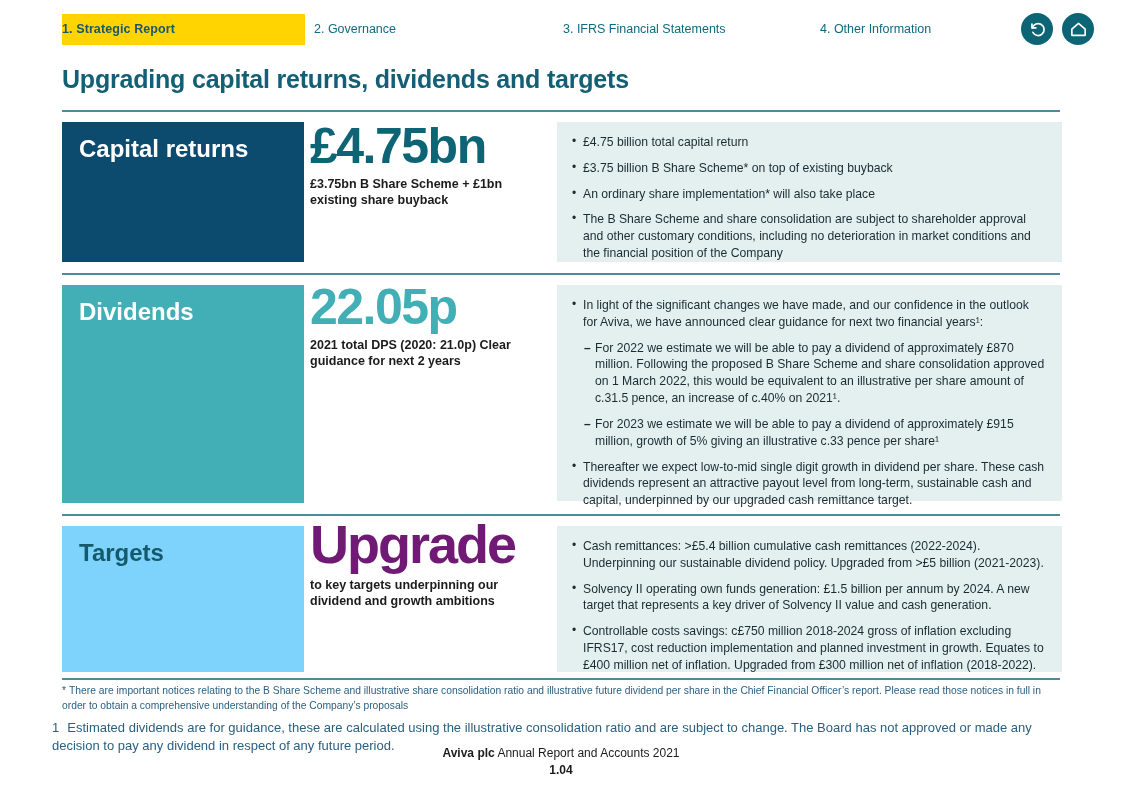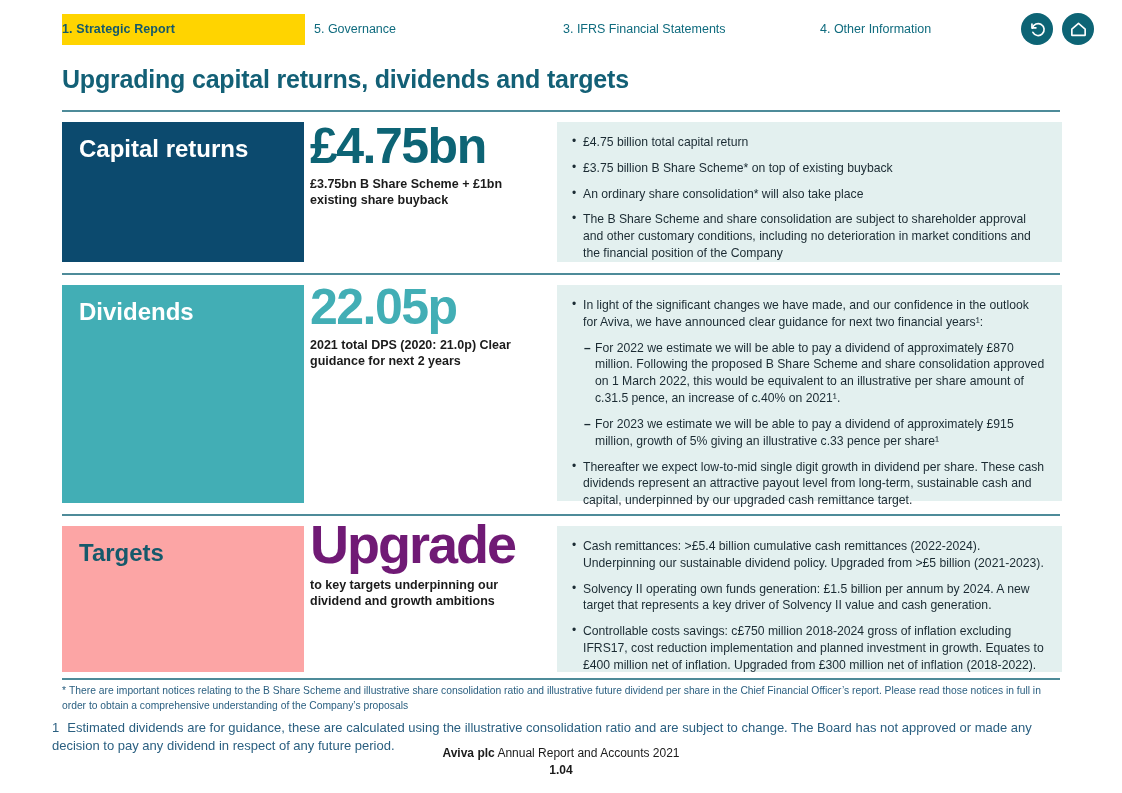--- a/index.html
+++ b/index.html
@@ -95,21 +95,21 @@
     left: 62px;
     width: 242px;
     box-sizing: border-box;
     padding: 13px 0 0 17px;
     font-size: 24px;
     font-weight: bold;
     line-height: 1.18;
   }
   .label-box.capital  { background: #0c4a6e; color: #ffffff; }
   .label-box.dividends{ background: #42aeb5; color: #ffffff; }
-  .label-box.targets  { background: #fca5a5; color: #15596b; }
+  .label-box.targets  { background: #7dd3fc; color: #15596b; }
 
   .figure-col {
     position: absolute;
     left: 310px;
     width: 240px;
   }
   .big-figure {
     font-size: 50px;
     font-weight: bold;
     line-height: 0.96;
@@ -205,21 +205,21 @@
   .page-footer .pageno { font-weight: bold; font-size: 12px; }
 </style>
 </head>
 <body>
 
 <div class="topnav">
   <div class="nav-tab active">
     <span>1. Strategic Report</span>
   </div>
   <div class="nav-tab t2">
-    <span>5. Governance</span>
+    <span>2. Governance</span>
   </div>
   <div class="nav-tab t3">
     <span>3. IFRS Financial Statements</span>
   </div>
   <div class="nav-tab t4">
     <span>4. Other Information</span>
   </div>
 
   <div class="nav-icons">
     <div class="nav-circle">
@@ -248,21 +248,21 @@
 
   <div class="figure-col" style="top:122px;">
     <div class="big-figure teal">£4.75bn</div>
     <div class="figure-sub">£3.75bn B Share Scheme + £1bn existing share buyback</div>
   </div>
 
   <div class="bullet-panel" style="top:122px; height:140px;">
     <ul>
       <li>£4.75 billion total capital return</li>
       <li>£3.75 billion B Share Scheme* on top of existing buyback</li>
-      <li>An ordinary share consolidation* will also take place</li>
+      <li>An ordinary share implementation* will also take place</li>
       <li>The B Share Scheme and share consolidation are subject to shareholder approval and other customary conditions, including no deterioration in market conditions and the financial position of the Company</li>
     </ul>
   </div>
 </div>
 
 <div class="section">
   <div class="label-box dividends" style="top:285px; height:218px;">Dividends</div>
 
   <div class="figure-col" style="top:283px;">
     <div class="big-figure aqua">22.05p</div>

